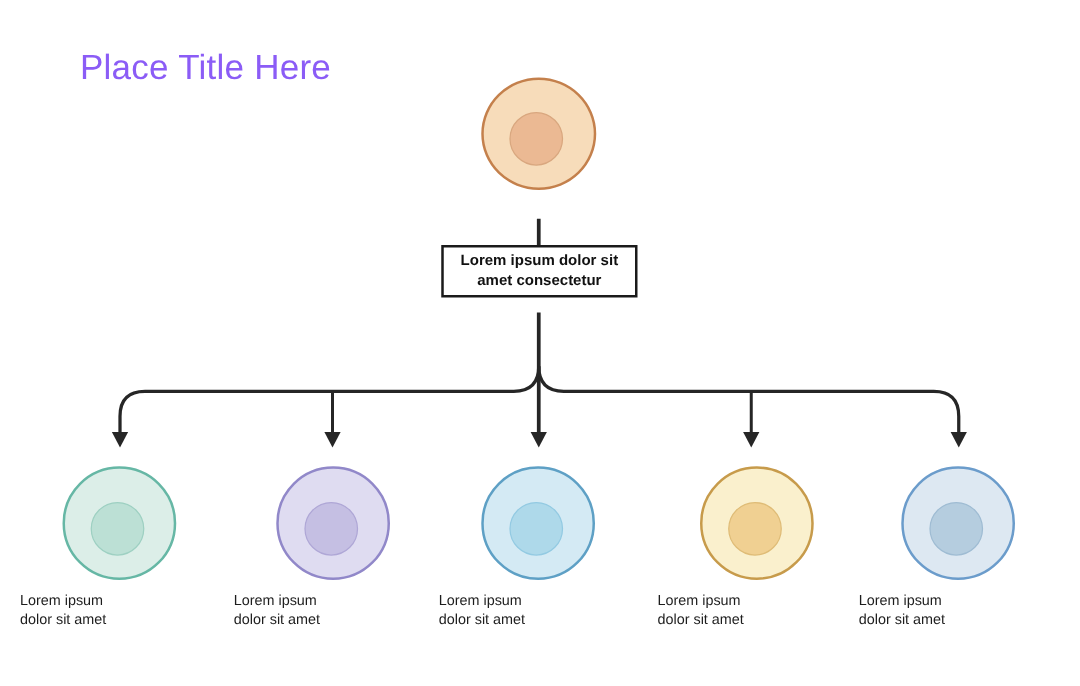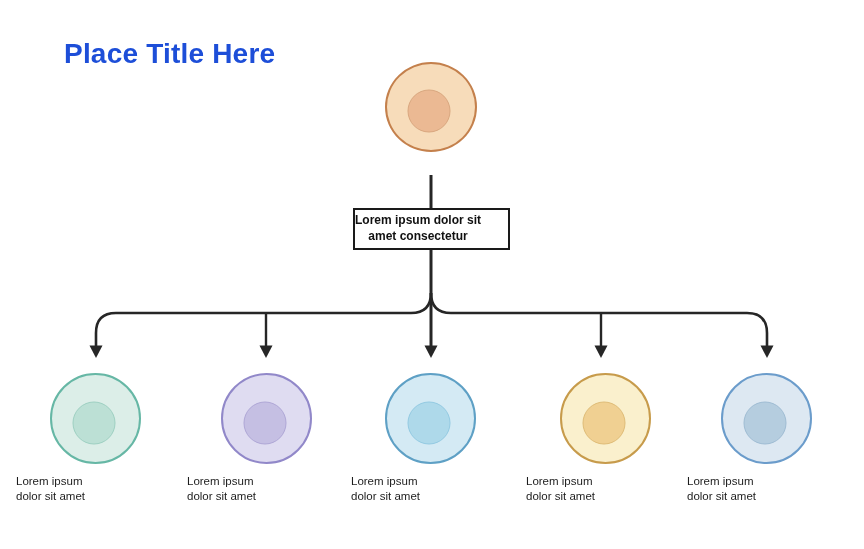--- a/index.html
+++ b/index.html
@@ -13,22 +13,22 @@
     width: 864px;
     height: 549px;
     background: #ffffff;
     overflow: hidden;
   }
   .page-title {
     position: absolute;
     left: 64px;
     top: 38px;
     font-size: 28px;
-    font-weight: 700;
-    color: #1d4ed8;
+    font-weight: 400;
+    color: #8b5cf6;
     letter-spacing: 0.2px;
     white-space: nowrap;
   }
   #connectors {
     position: absolute;
     left: 0;
     top: 0;
     z-index: 0;
   }
   .cell {
@@ -56,30 +56,30 @@
     height: 90px;
   }
   .child-cell {
     top: 373px;
     width: 91px;
     height: 91px;
   }
   .label-box {
     position: absolute;
     left: 353px;
-    top: 208px;
+    top: 196px;
     width: 157px;
     height: 42px;
     background: #ffffff;
     border: 2px solid #1a1a1a;
     box-sizing: border-box;
     z-index: 2;
     display: flex;
     align-items: center;
-    justify-content: flex-start;
+    justify-content: center;
   }
   .label-box-text {
     font-size: 12px;
     font-weight: 700;
     color: #111111;
     text-align: center;
     line-height: 1.3;
     white-space: pre-line;
   }
   .caption {

